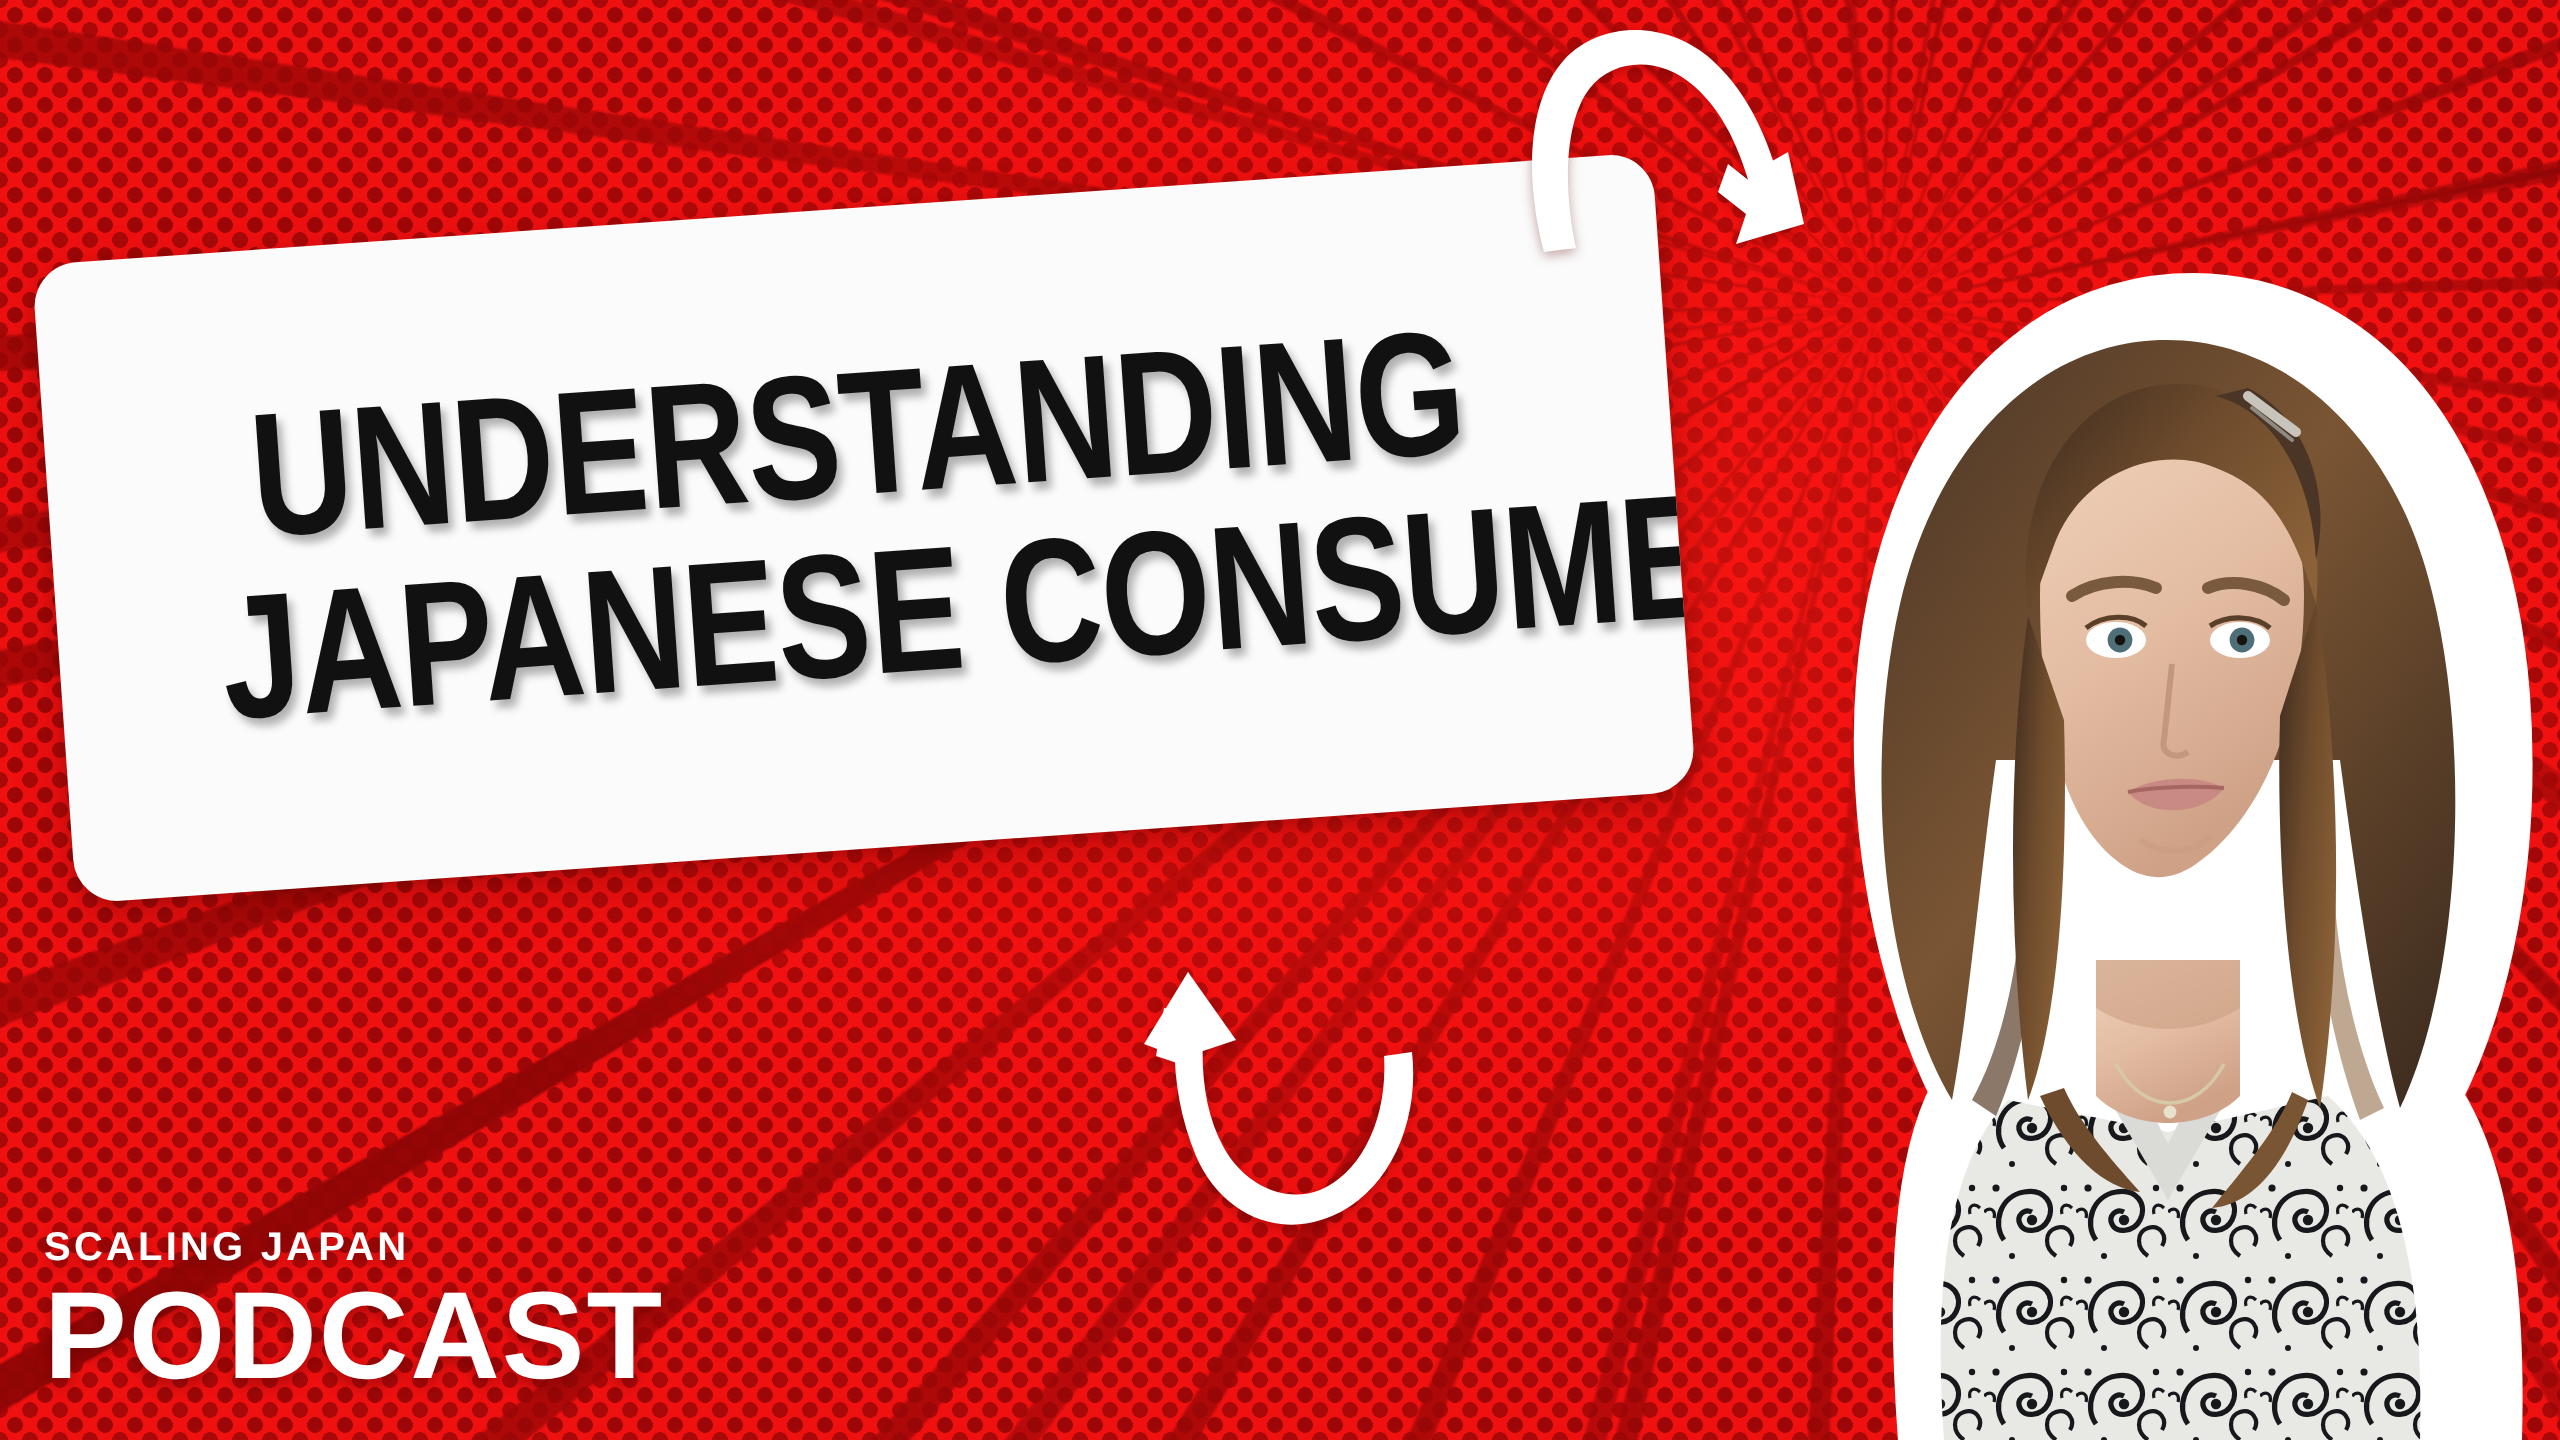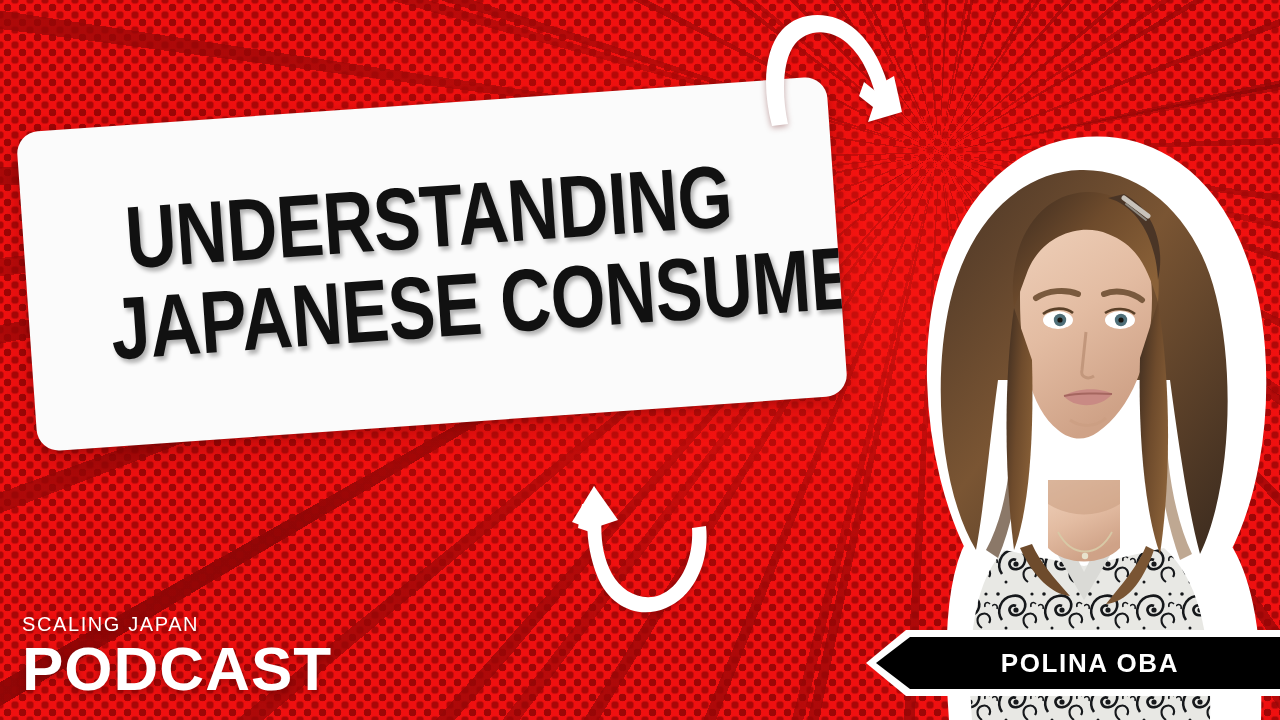--- a/index.html
+++ b/index.html
@@ -123,21 +123,21 @@
   
   .logo{
     position:absolute;
     left:22px; bottom:20px;
     line-height:1;
     text-shadow:0 2px 6px rgba(90,0,0,.45);
   }
   .logo-top{
     display:block;
     color:#FFFFFF;
-    font-weight:400;
+    font-weight:700;
     font-size:20px;
     letter-spacing:1.6px;
   }
   .logo-main{
     display:block;
     color:#FFFFFF;
     font-weight:700;
     font-size:62px;
     letter-spacing:1.0px;
     margin-top:4px;
@@ -297,26 +297,19 @@
         <path d="M346 470 C334 504 318 522 298 524 C314 504 330 486 338 466 Z" fill="#7A5533"></path>
       </g>
 
       <g>
         <path d="M250 452 C264 478 290 478 304 452" stroke="#D8C9A6" stroke-width="1.8" fill="none"></path>
         <circle cx="277" cy="476" r="3.2" fill="#E8E2CC"></circle>
       </g>
     </svg>
   </div>
 
-  <div class="name-banner">
-    <svg viewBox="0 0 418 70" xmlns="http://www.w3.org/2000/svg" preserveAspectRatio="none">
-      <path d="M44 2 L418 2 L418 68 L44 68 L4 35 Z" fill="#FFFFFF"></path>
-      <path d="M48 9 L418 9 L418 61 L48 61 L14 35 Z" fill="#000000"></path>
-    </svg>
-    <div class="name-text">POLINA OBA</div>
-  </div>
 
   <div class="logo">
     <span class="logo-top">SCALING JAPAN</span>
     <span class="logo-main">PODCAST</span>
   </div>
 
 </div>
 
 </body></html>

